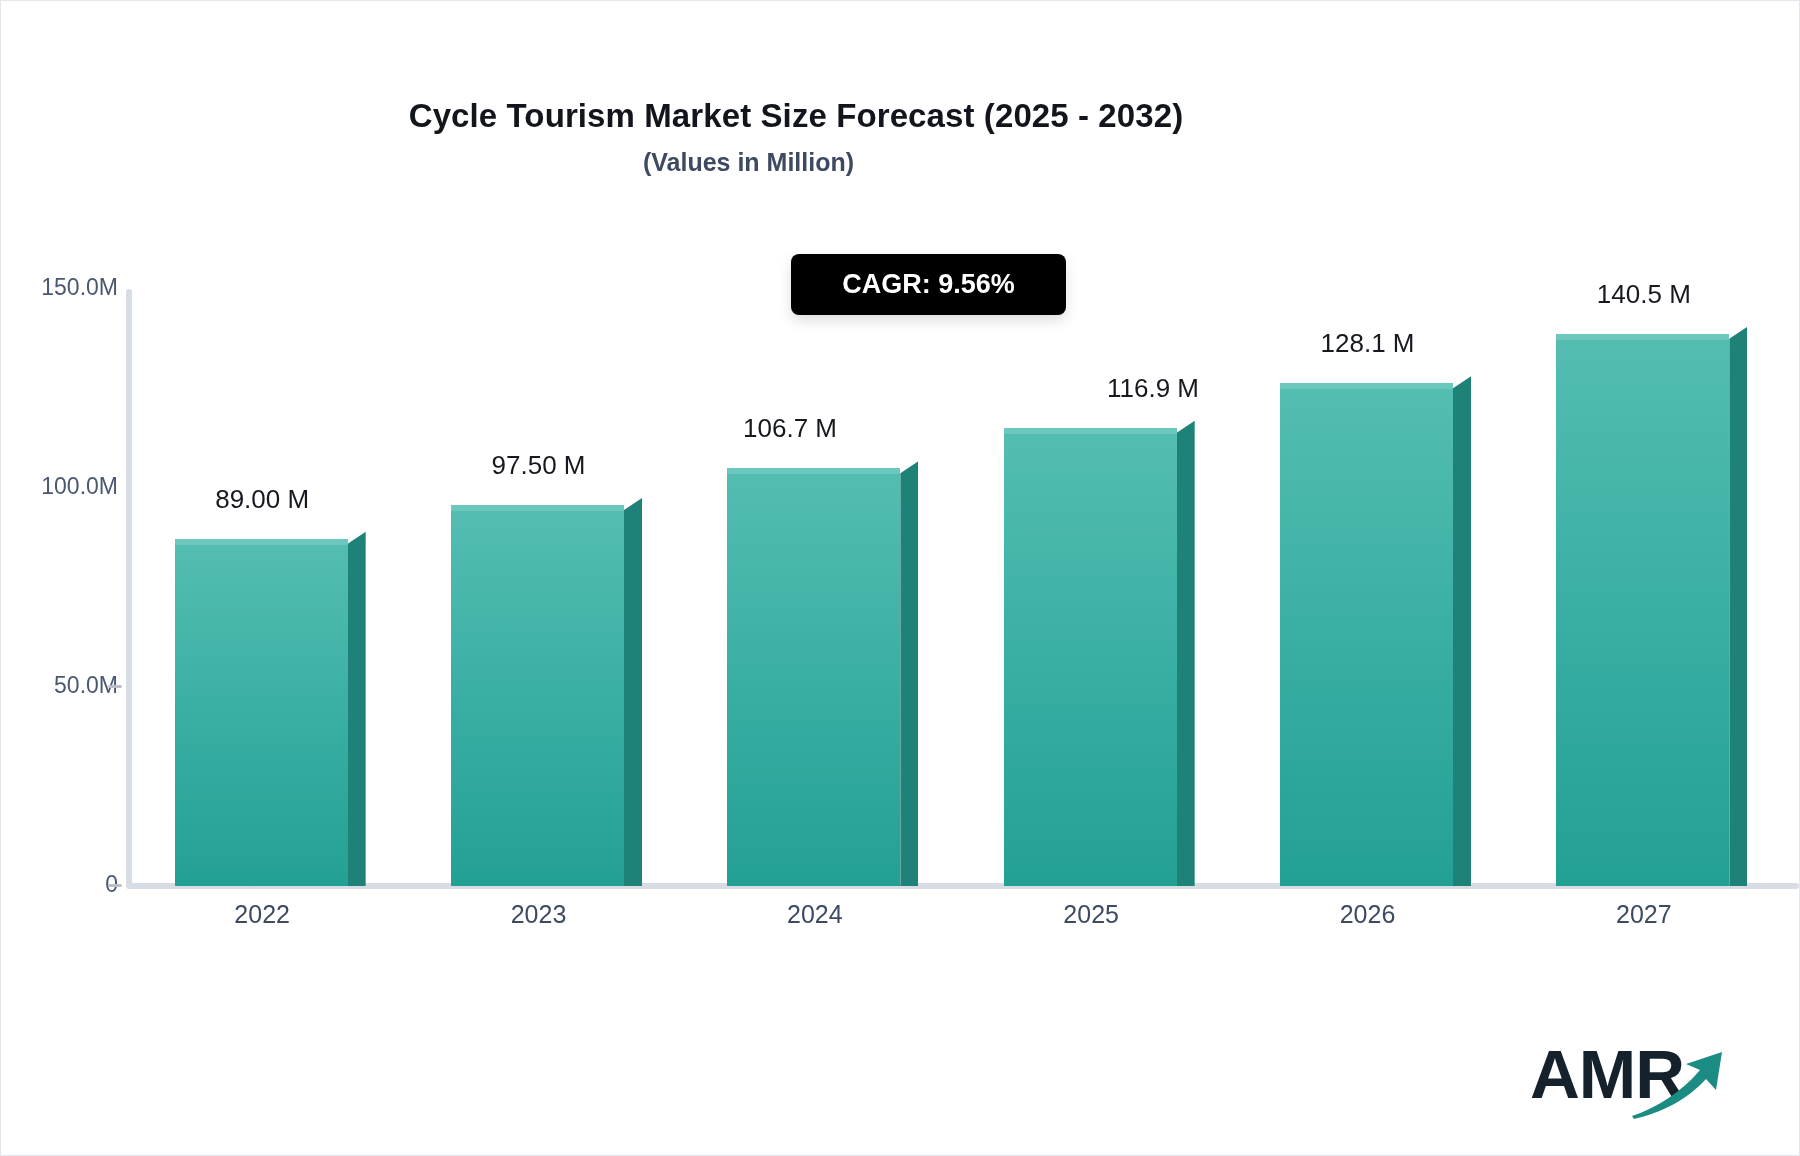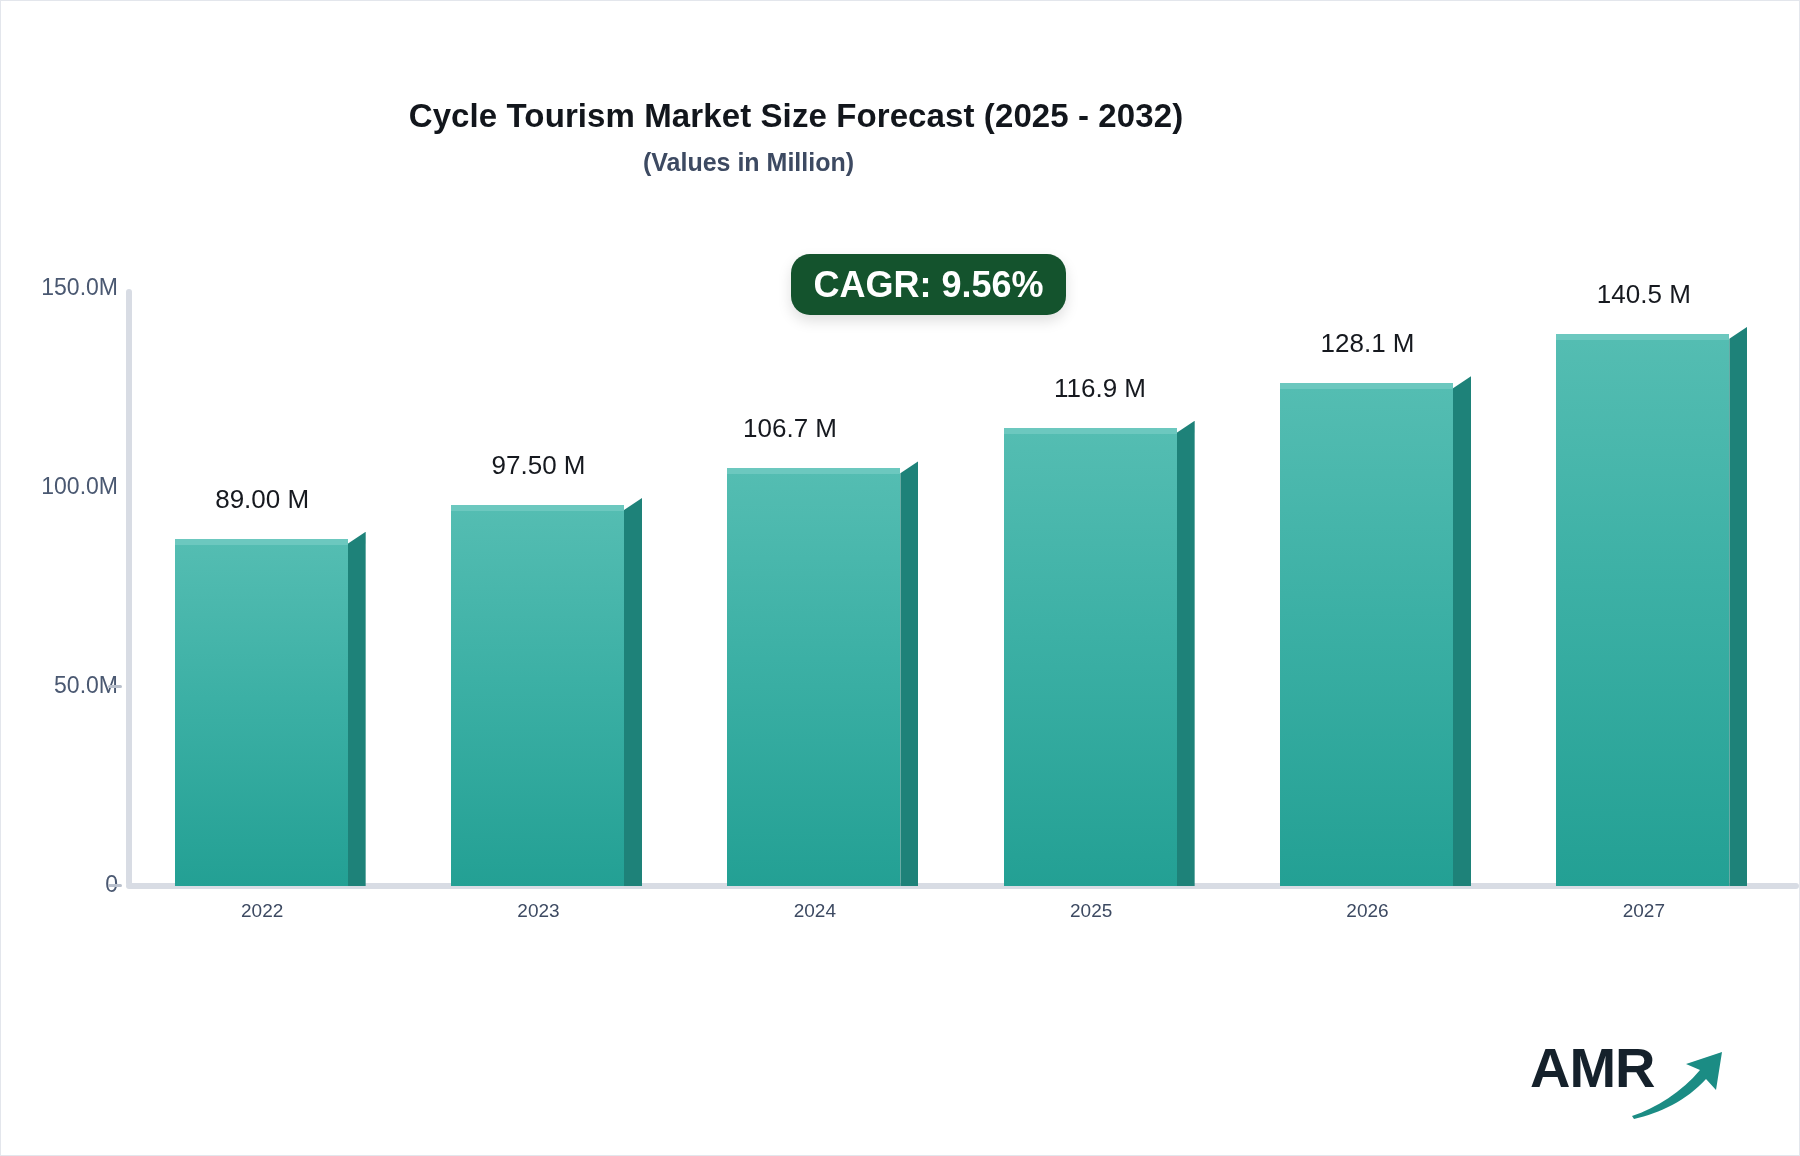--- a/index.html
+++ b/index.html
@@ -26,24 +26,24 @@
   .chart-subtitle{
     position:absolute;top:148px;left:0;width:1497px;
     text-align:center;
     font-size:25px;font-weight:bold;color:#3d4a62;
   }
 
   
   .cagr-badge{
     position:absolute;top:254px;left:791px;
     width:275px;height:61px;
-    background:#14532d;
-    border-radius:19px;
+    background:#000000;
+    border-radius:8px;
     display:flex;align-items:center;justify-content:center;
-    color:#ffffff;font-size:36px;font-weight:bold;
+    color:#ffffff;font-size:27px;font-weight:bold;
     box-shadow:0 6px 14px rgba(0,0,0,.13);
   }
 
   
   .plot{
     position:absolute;
     left:0;top:0;width:1800px;height:1156px;
   }
   .y-axis-line{
     position:absolute;left:126px;top:289px;
@@ -63,21 +63,21 @@
     font-size:23px;color:#4a5871;white-space:nowrap;
   }
   .y-tick-dash{
     position:absolute;left:108px;top:-2px;
     width:14px;height:3px;background:#b9c0cc;border-radius:2px;
   }
 
   .x-tick-label{
     position:absolute;top:900px;
     text-align:center;
-    font-size:19px;color:#3d4a62;
+    font-size:25px;color:#3d4a62;
     transform:translateX(-50%);
     white-space:nowrap;
   }
 
   
   .bar-group{position:absolute;bottom:0;}
   .bar-side{
     position:absolute;top:0;right:0;
     width:18px;height:100%;
     background:#1e8279;
@@ -99,21 +99,21 @@
     text-align:center;
   }
 
   
   .amr-logo{
     position:absolute;left:1530px;top:1040px;
     width:190px;height:80px;
   }
   .amr-text{
     position:absolute;left:0;top:0;
-    font-size:56px;font-weight:bold;color:#15212b;
+    font-size:69px;font-weight:bold;color:#15212b;
     letter-spacing:-1px;line-height:1;
   }
   .amr-arrow{position:absolute;left:100px;top:8px;}
 </style>
 </head>
 <body>
 
 <div class="frame"></div>
 
 <div class="chart-title">Cycle Tourism Market Size Forecast (2025 - 2032)</div>
@@ -159,21 +159,21 @@
         <div class="bar-side"></div>
         <div class="bar-face"></div>
         <div class="bar-top"></div>
       </div>
       <div class="bar-label" style="left: 790px; top: 413.334px;">106.7 M</div>
       <div class="bar-group" title="2025: 116.9 M" style="left: 1003.67px; width: 191px; height: 465.262px; bottom: 270px;">
         <div class="bar-side"></div>
         <div class="bar-face"></div>
         <div class="bar-top"></div>
       </div>
-      <div class="bar-label" style="left: 1100px; top: 372.738px;">116.9 M</div>
+      <div class="bar-label" style="left: 1153px; top: 372.738px;">116.9 M</div>
       <div class="bar-group" title="2026: 128.1 M" style="left: 1280px; width: 191px; height: 509.838px; bottom: 270px;">
         <div class="bar-side"></div>
         <div class="bar-face"></div>
         <div class="bar-top"></div>
       </div>
       <div class="bar-label" style="left: 1367.5px; top: 328.162px;">128.1 M</div>
       <div class="bar-group" title="2027: 140.5 M" style="left: 1556.33px; width: 191px; height: 559.19px; bottom: 270px;">
         <div class="bar-side"></div>
         <div class="bar-face"></div>
         <div class="bar-top"></div>

